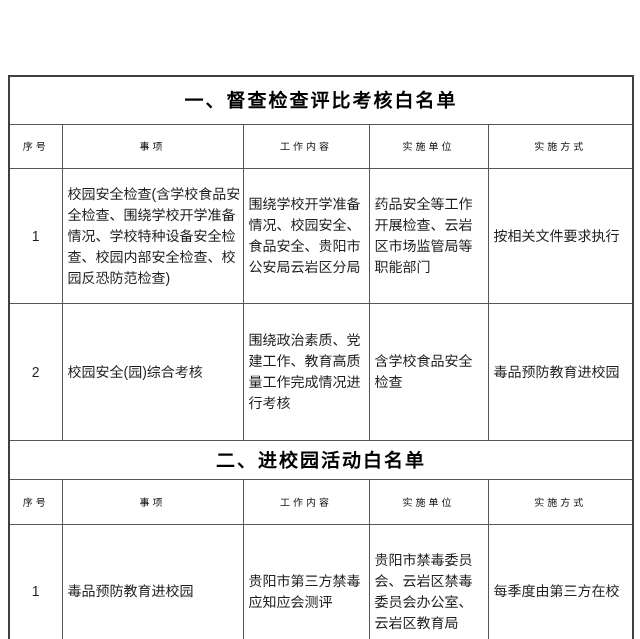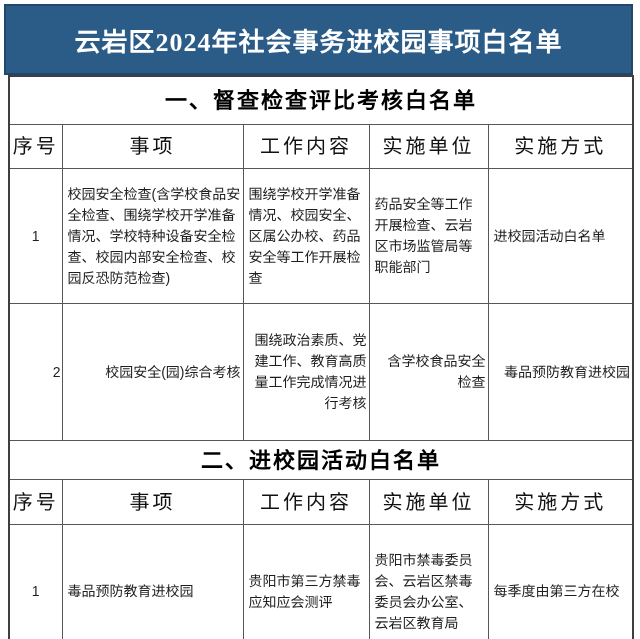--- a/index.html
+++ b/index.html
@@ -49,55 +49,52 @@
   }
   col.c-no{width:53px;}
   col.c-item{width:181px;}
   col.c-content{width:126px;}
   col.c-unit{width:119px;}
   col.c-method{width:145px;}
 
   tr.section-row td{
     text-align:center;
     font-weight:bold;
-    font-size:22px;
+    font-size:19px;
     letter-spacing:2px;
     color:#000000;
   }
   tr.sec1 td{height:45px;}
   tr.sec2 td{height:36px;margin-left:33px;}
 
   tr.head-row th{
     font-family:"Liberation Serif","DejaVu Serif",serif;
     font-weight:normal;
     text-align:center;
-    font-size:20px;
+    font-size:10px;
     letter-spacing:3px;
     color:#111111;
   }
   tr.head1 th{height:41px;}
   tr.head2 th{height:42px;}
 
   td.cell-no{text-align:center;}
   td.cell-text{
     text-align:left;
     padding:4px 2px 4px 5px;
   }
   tr.r1 td{height:126px;}
-  tr.r2 td{height:128px;text-align:right;}
+  tr.r2 td{height:128px;}
   tr.r3 td{height:125px;}
 </style>
 </head>
 <body>
 
 <div class="page">
 
-  <div class="banner" style="background: rgb(43, 91, 135); border-color: rgb(33, 71, 107); color: rgb(255, 255, 255);">
-    <div class="banner-title">云岩区2024年社会事务进校园事项白名单</div>
-  </div>
 
   <table class="doc">
     <colgroup>
       <col class="c-no">
         <col class="c-item">
         <col class="c-content">
         <col class="c-unit">
         <col class="c-method">
     </colgroup>
     <tbody>
@@ -110,23 +107,23 @@
         <th>序号</th>
         <th>事项</th>
         <th>工作内容</th>
         <th>实施单位</th>
         <th>实施方式</th>
       </tr>
 
       <tr class="r1">
         <td class="cell-no">1</td>
         <td class="cell-text">校园安全检查(含学校食品安全检查、围绕学校开学准备情况、学校特种设备安全检查、校园内部安全检查、校园反恐防范检查)</td>
-        <td class="cell-text">围绕学校开学准备情况、校园安全、区属公办校、药品安全等工作开展检查</td>
+        <td class="cell-text">围绕学校开学准备情况、校园安全、食品安全、贵阳市公安局云岩区分局</td>
         <td class="cell-text">药品安全等工作开展检查、云岩区市场监管局等职能部门</td>
-        <td class="cell-text">进校园活动白名单</td>
+        <td class="cell-text">按相关文件要求执行</td>
       </tr>
 
       <tr class="r2">
         <td class="cell-no">2</td>
         <td class="cell-text">校园安全(园)综合考核</td>
         <td class="cell-text">围绕政治素质、党建工作、教育高质量工作完成情况进行考核</td>
         <td class="cell-text">含学校食品安全检查</td>
         <td class="cell-text">毒品预防教育进校园</td>
       </tr>
 

